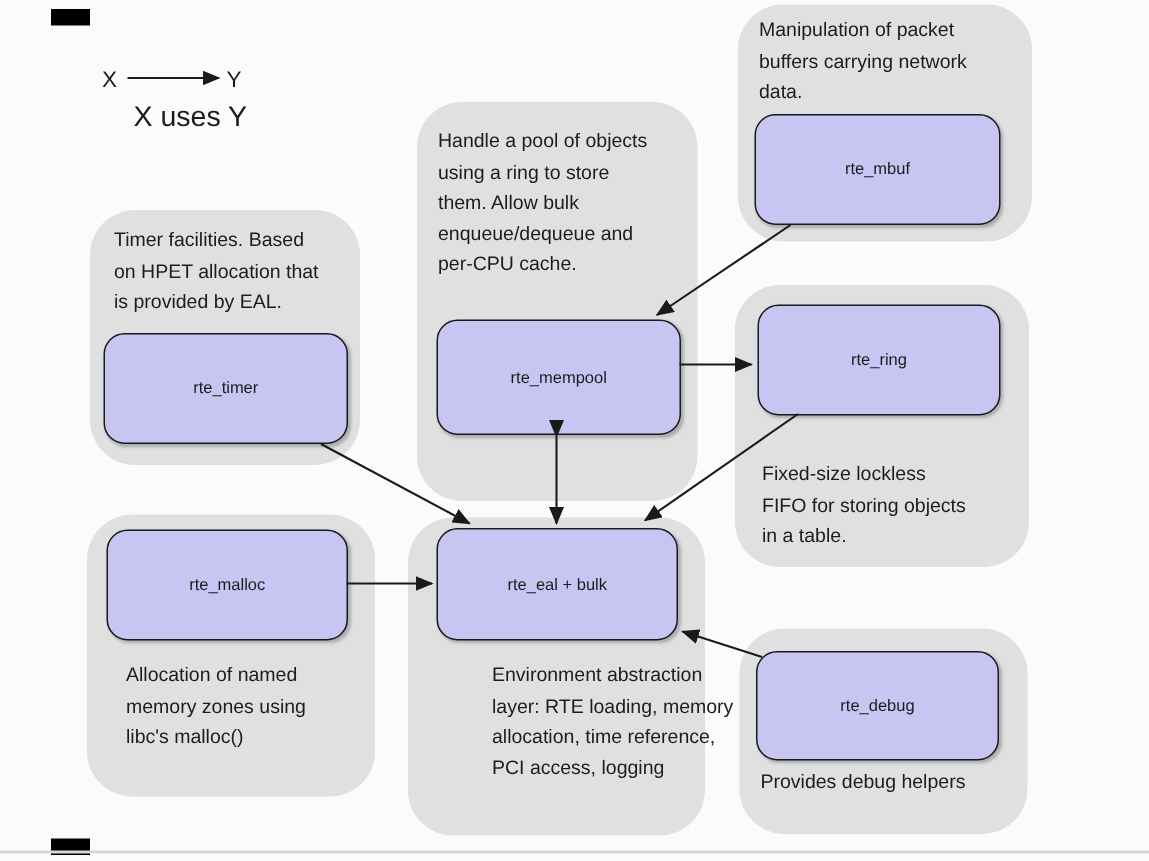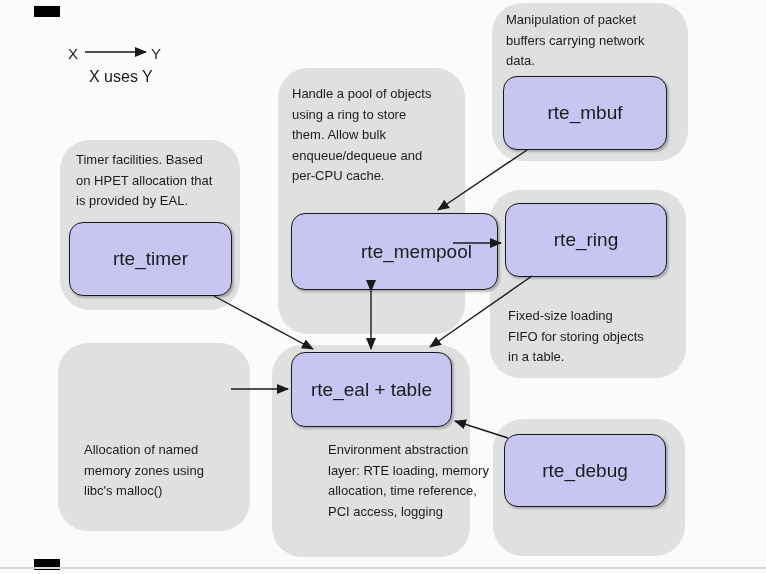--- a/index.html
+++ b/index.html
@@ -8,29 +8,29 @@
   }
   html,body{margin:0;padding:0;}
   body{font-family:"Liberation Sans",sans-serif;background:#fff;}
   .stage{position:relative;width:766px;height:574px;background:var(--bg);overflow:hidden;}
 
   .panel{position:absolute;background:var(--panel);border-radius:30px;}
   .node{
     position:absolute;background:var(--node-fill);
     border:1.6px solid var(--node-border);border-radius:14px;
     display:flex;align-items:center;justify-content:center;
-    font-size:19px;color:var(--text);
+    font-size:11px;color:var(--text);
     box-shadow:1.5px 1.5px 2px rgba(110,110,110,0.45);
   }
   .desc{
     position:absolute;font-size:13px;line-height:20.5px;color:var(--text);
     white-space:pre-line;
   }
   .legend-letter{position:absolute;font-size:15px;color:var(--text);}
-  .legend-caption{position:absolute;font-size:16px;color:var(--text);}
+  .legend-caption{position:absolute;font-size:19px;color:var(--text);}
   .black-mark{position:absolute;width:26px;height:11px;background:var(--mark);}
   .divider{position:absolute;left:0;top:567px;width:766px;height:2px;background:var(--divider);}
   svg.overlay{position:absolute;left:0;top:0;width:766px;height:574px;pointer-events:none;}
   svg.overlay line{stroke:var(--arrow);stroke-width:1.4px;}
 </style>
 </head>
 <body>
 
 <div class="stage">
 
@@ -53,45 +53,49 @@
 buffers carrying network
 data.</div>
   <div class="desc" style="left:292px;top:84px;width:176px;">Handle a pool of objects
 using a ring to store
 them. Allow bulk
 enqueue/dequeue and
 per-CPU cache.</div>
   <div class="desc" style="left:76px;top:150px;width:162px;">Timer facilities. Based
 on HPET allocation that
 is provided by EAL.</div>
-  <div class="desc" style="left:508px;top:306px;width:176px;">Fixed-size loading
+  <div class="desc" style="left:508px;top:306px;width:176px;">Fixed-size lockless
 FIFO for storing objects
 in a table.</div>
   <div class="desc" style="left:84px;top:440px;width:164px;">Allocation of named
 memory zones using
 libc's malloc()</div>
   <div class="desc" style="left:280px;top:440px;width:188px;margin-left:48px;">Environment abstraction
 layer: RTE loading, memory
 allocation, time reference,
 PCI access, logging</div>
+  <div class="desc" style="left:507px;top:511px;width:180px;">Provides debug helpers</div>
 
   <div class="node" style="left:503px;top:76px;width:162px;height:72px;">
     <span>rte_mbuf</span>
   </div>
-  <div class="node" style="left:291px;top:213px;width:161px;height:75px;padding-left:44px;">
+  <div class="node" style="left:291px;top:213px;width:161px;height:75px;">
     <span>rte_mempool</span>
   </div>
   <div class="node" style="left:505px;top:203px;width:160px;height:72px;">
     <span>rte_ring</span>
   </div>
   <div class="node" style="left:69px;top:222px;width:161px;height:72px;">
     <span>rte_timer</span>
   </div>
+  <div class="node" style="left:71px;top:353px;width:159px;height:72px;">
+    <span>rte_malloc</span>
+  </div>
   <div class="node" style="left:291px;top:352px;width:159px;height:73px;">
-    <span>rte_eal + table</span>
+    <span>rte_eal + bulk</span>
   </div>
   <div class="node" style="left:504px;top:434px;width:160px;height:71px;">
     <span>rte_debug</span>
   </div>
 
   <svg class="overlay">
     <defs>
       <marker id="ah" markerUnits="userSpaceOnUse" markerWidth="12" markerHeight="10" refX="11" refY="5" orient="auto">
         <path d="M0,0 L12,5 L0,10 Z" fill="#1a1a1a"></path>
       </marker>

